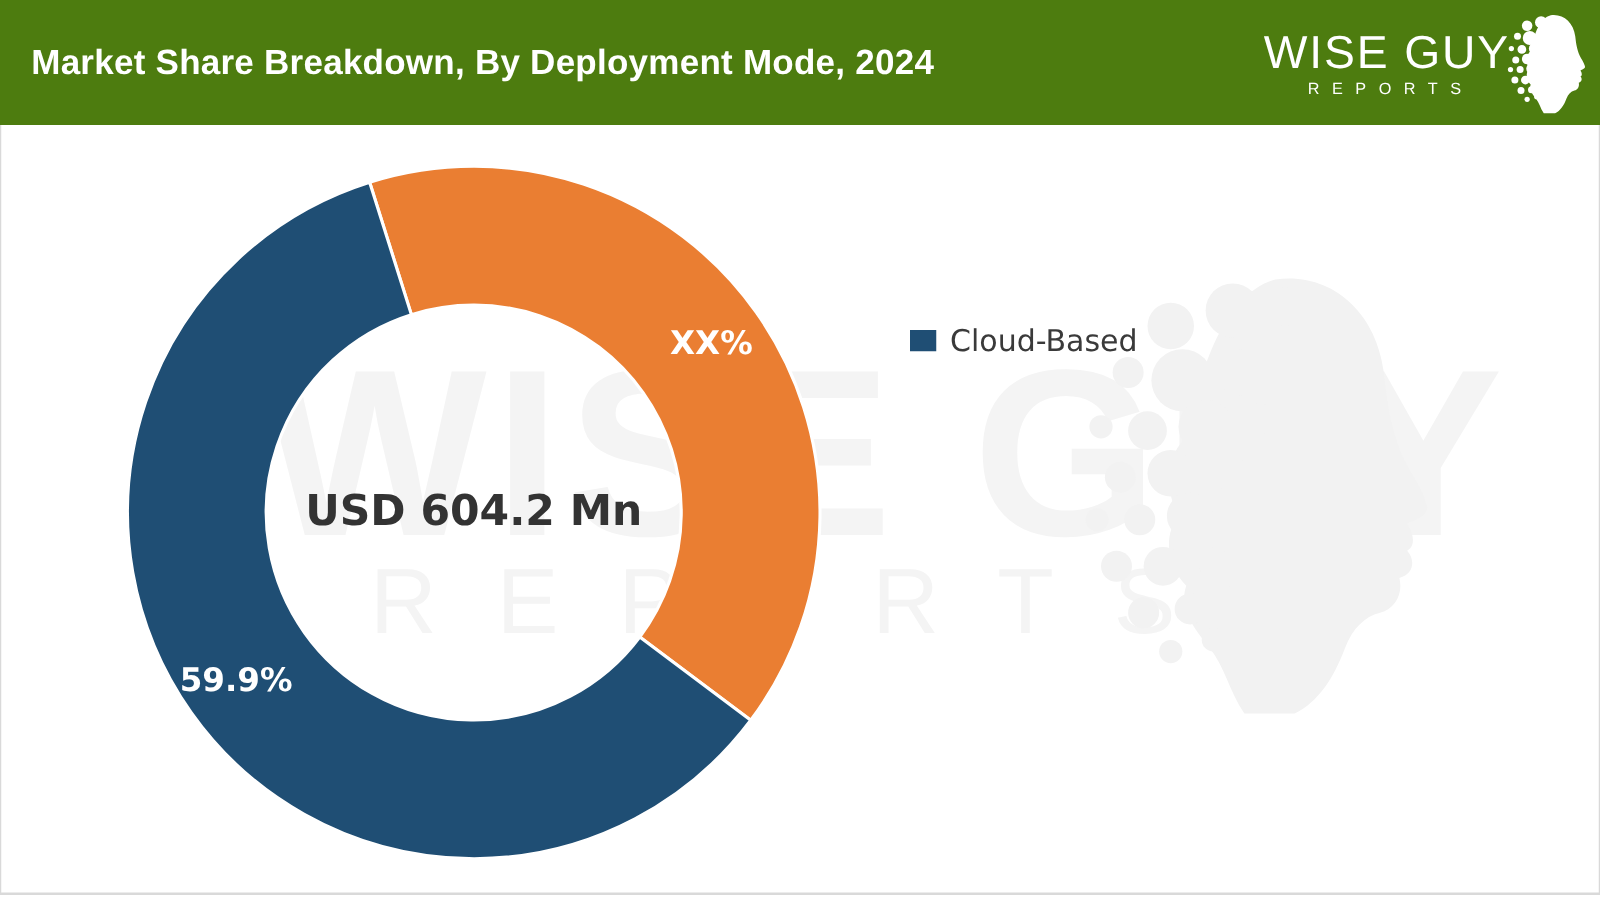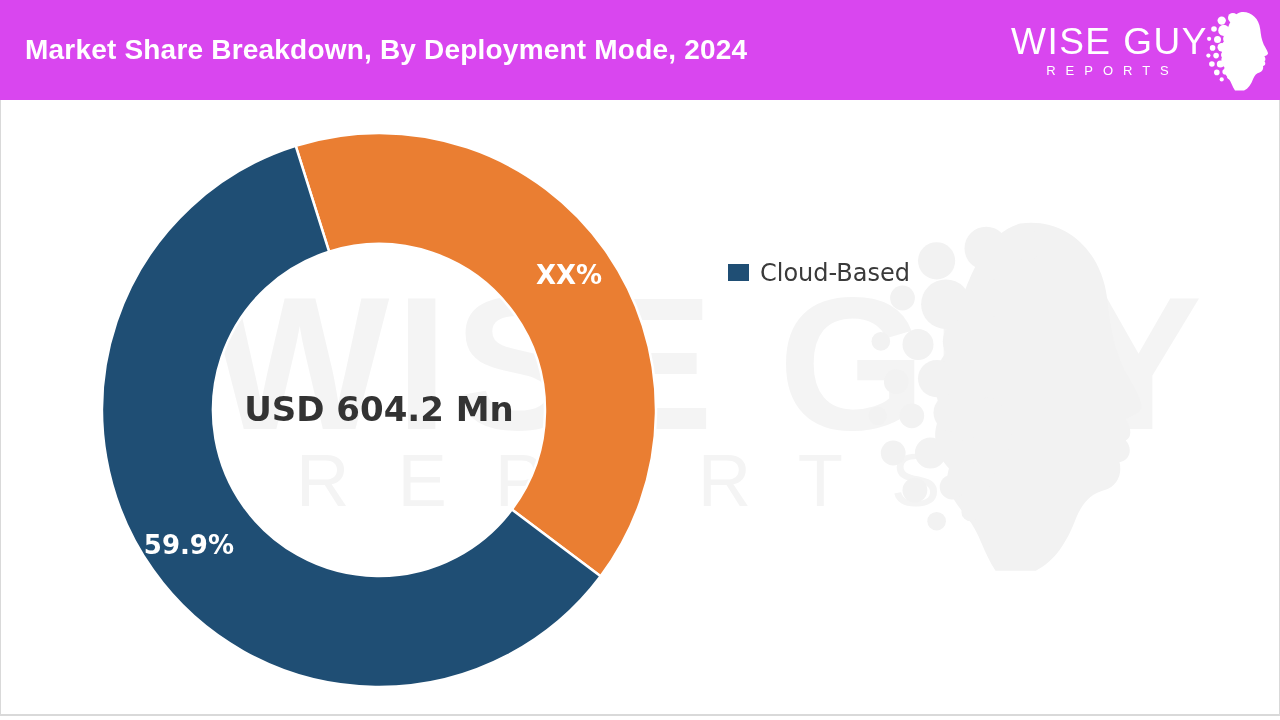--- a/index.html
+++ b/index.html
@@ -155,21 +155,21 @@
     <text x="490.1" y="165.3" text-anchor="middle" dominant-baseline="central" class="slice-label" fill="#ffffff">XX%</text>
   </svg>
 
 <div class="legend">
   <div class="legend-item">
     <span class="legend-swatch" style="background: rgb(31, 78, 116);"></span>
     <span class="legend-label" style="color: rgb(58, 58, 58);">Cloud-Based</span>
   </div>
 </div>
 
-<header class="topbar" style="background: #d946ef;">
+<header class="topbar" style="background: #4d7c0f;">
   <h1 class="page-title">Market Share Breakdown, By Deployment Mode, 2024</h1>
   <div class="logo">
     <div class="logo-text">
       <div class="logo-line1">WISE GUY</div>
       <div class="logo-line2">REPORTS</div>
     </div>
     <svg class="logo-face" viewBox="0 0 100 120">
       <use href="#faceShape"></use>
     </svg>
   </div>

